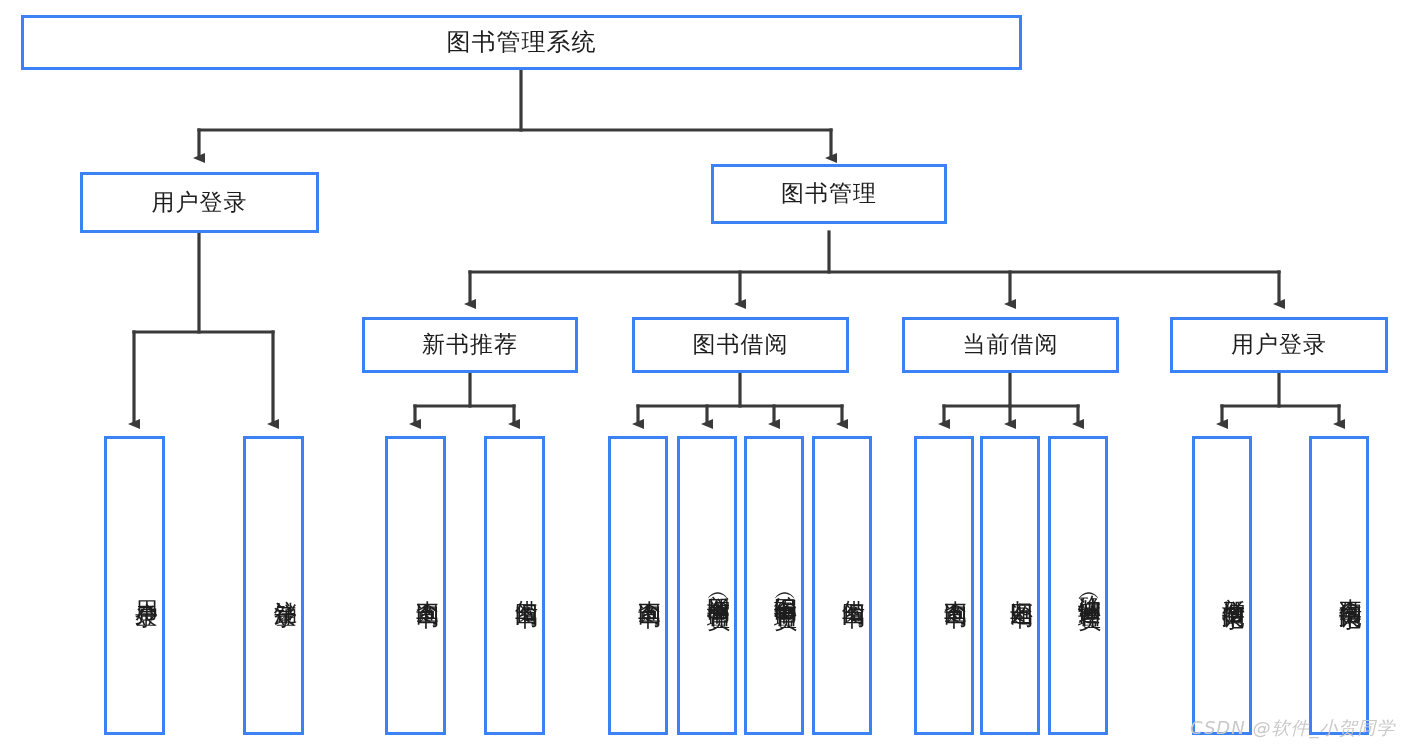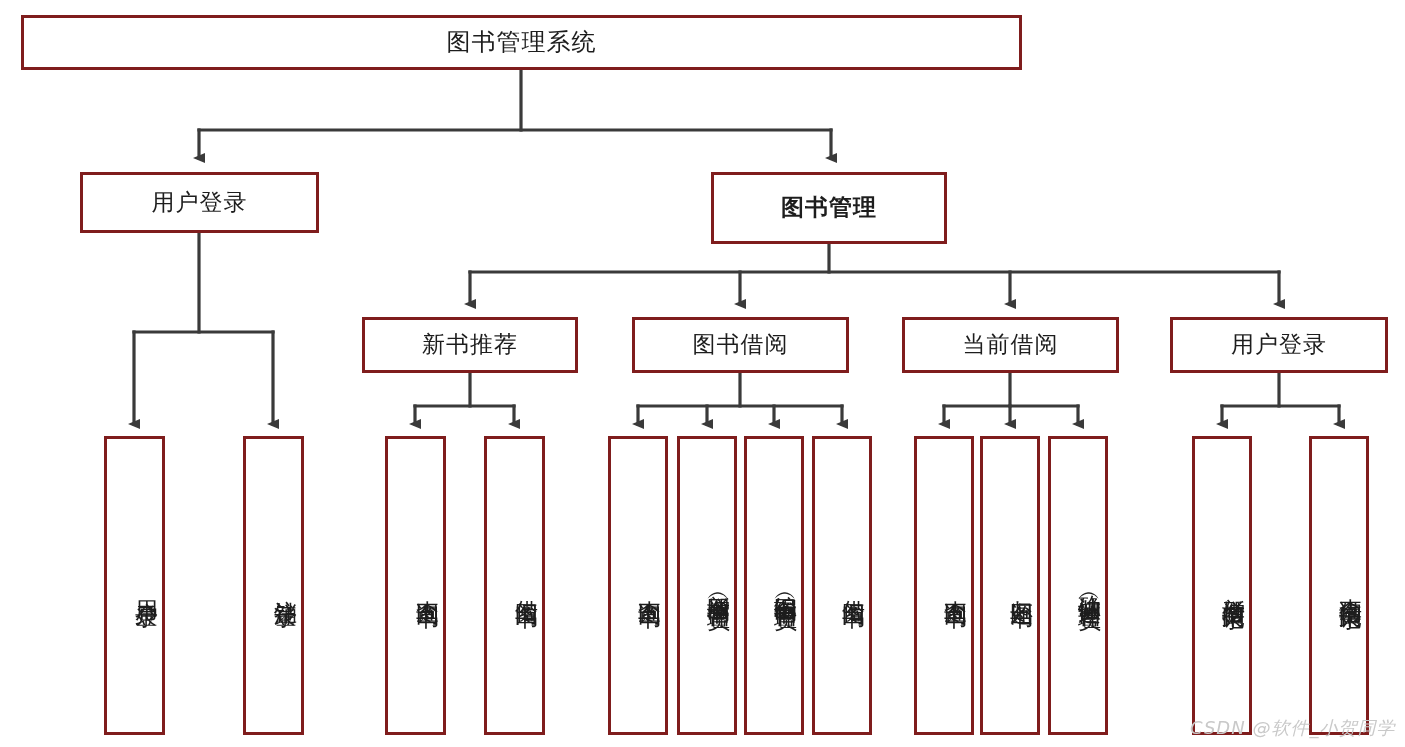--- a/index.html
+++ b/index.html
@@ -22,21 +22,21 @@
     left: 0;
     top: 0;
     width: 1405px;
     height: 747px;
     pointer-events: none;
   }
   .node {
     position: absolute;
     box-sizing: border-box;
     background: #ffffff;
-    border: 3px solid #7f1d1d;
+    border: 3px solid #3b82f6;
     display: flex;
     align-items: center;
     justify-content: center;
     color: #1d1d1d;
     z-index: 2;
   }
   .node.h {
     font-size: 23px;
     line-height: 1.2;
     letter-spacing: 1px;
@@ -126,21 +126,21 @@
   </svg>
 
   <div class="node h root" style="left:21px; top:15px; width:1001px; height:55px;">
     <span>图书管理系统</span>
   </div>
 
   <div class="node h" style="left:80px; top:172px; width:239px; height:61px;">
     <span>用户登录</span>
   </div>
 
-  <div class="node h" style="left:711px; top:172px; width:236px; height:72px;font-weight:bold;">
+  <div class="node h" style="left:711px; top:164px; width:236px; height:60px;">
     <span>图书管理</span>
   </div>
 
   <div class="node h" style="left:362px; top:317px; width:216px; height:56px;">
     <span>新书推荐</span>
   </div>
 
   <div class="node h" style="left:632px; top:317px; width:217px; height:56px;">
     <span>图书借阅</span>
   </div>

